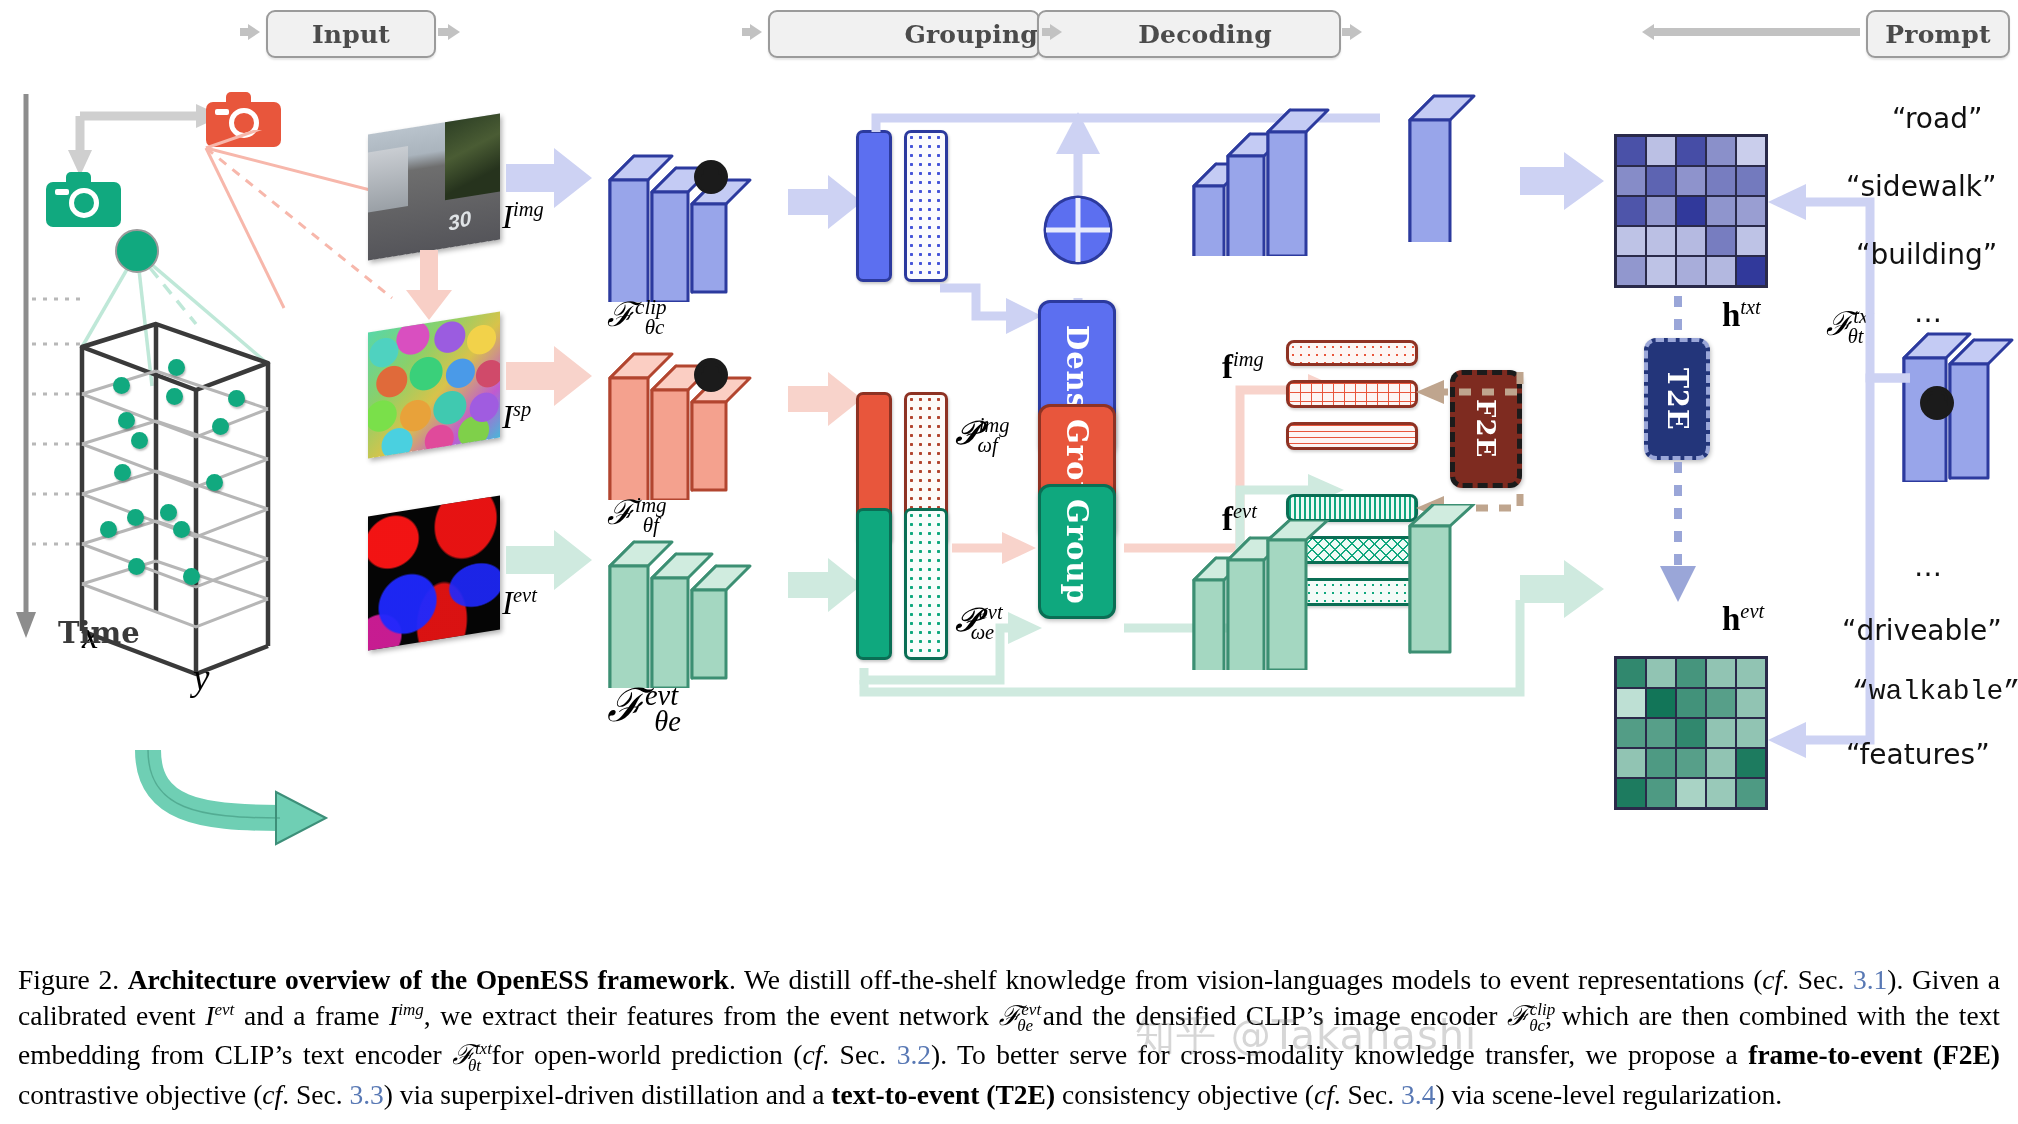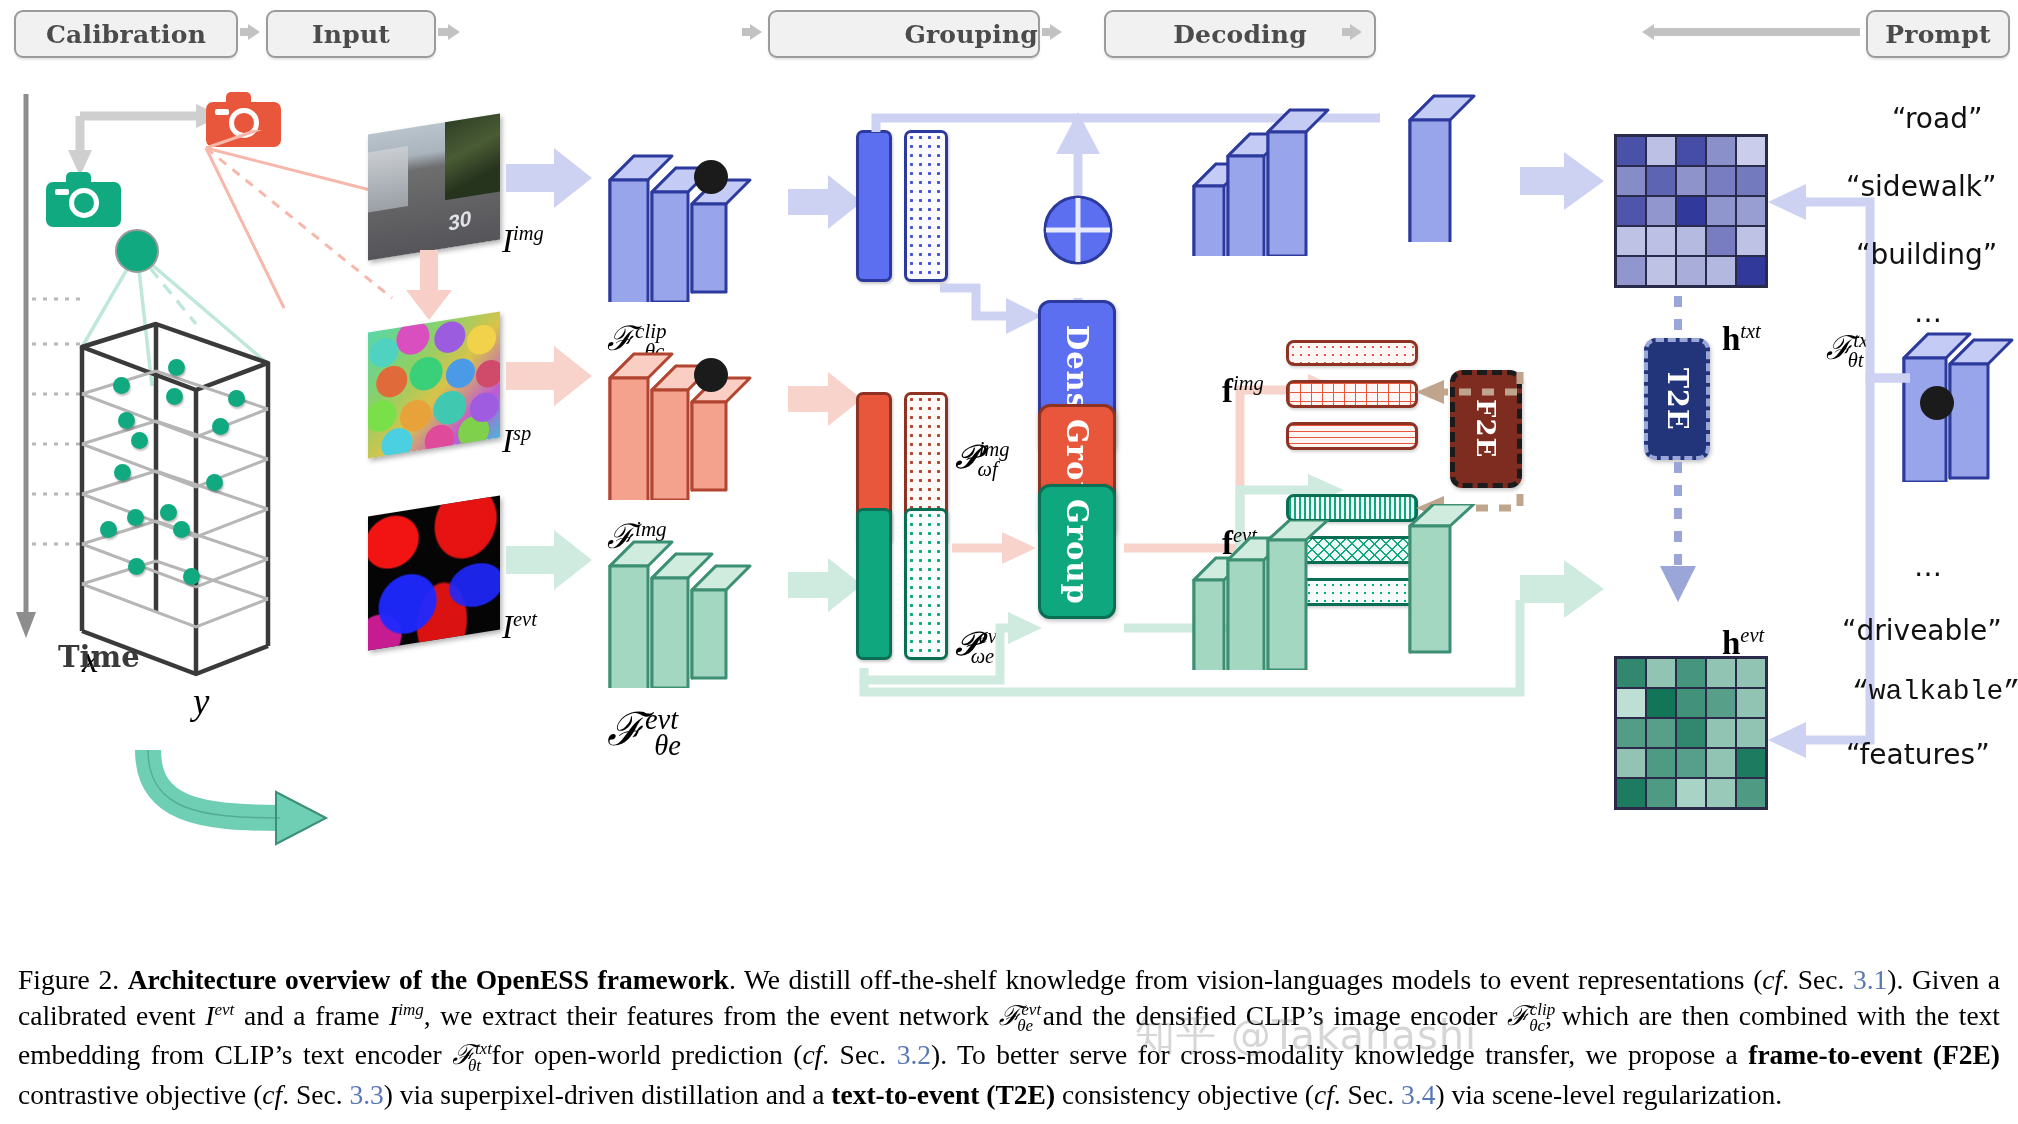--- a/index.html
+++ b/index.html
@@ -17,21 +17,21 @@
     box-shadow:0 2px 2px rgba(0,0,0,.10);
   }
   .stage span{
     font-family:"DejaVu Serif",serif;font-weight:bold;font-size:25px;color:#4b4b4b;
     letter-spacing:.2px;white-space:nowrap;
   }
   .sarrow{position:absolute;top:14px;height:16px;}
   .sarrow svg{display:block}
 
   
-  .lbl{position:absolute;white-space:nowrap;font-family:"Liberation Serif",serif;margin-top:24px;}
+  .lbl{position:absolute;white-space:nowrap;font-family:"Liberation Serif",serif;}
   .mathI{font-style:italic;font-family:"Liberation Serif",serif;}
   sup.sm{font-size:.62em;font-style:italic;vertical-align:super;}
   sub.sm{font-size:.62em;font-style:italic;vertical-align:sub;}
 
   
   .cam{position:absolute;}
   .cam .body{position:absolute;left:0;top:10px;width:100%;height:calc(100% - 10px);border-radius:7px;}
   .cam .hump{position:absolute;left:26%;top:0;width:34%;height:14px;border-radius:5px 5px 0 0;}
   .cam .ring{position:absolute;left:50%;top:56%;transform:translate(-50%,-50%);
     width:40%;height:55%;border:5px solid #fff;border-radius:50%;box-sizing:border-box;}
@@ -89,30 +89,27 @@
   #caption b{font-weight:bold;}
   .seclink{color:#5878b4;}
 
   #watermark{position:absolute;left:1135px;top:1008px;font-family:"DejaVu Sans",sans-serif;
      font-size:40px;color:rgba(120,120,120,.30);white-space:nowrap;letter-spacing:1px;}
 </style>
 </head>
 <body>
 
 <div id="stagebar">
-    <div class="stage" style="left: 14px; width: 220px;">
-      <span>Calibration</span>
-    </div>
     <div class="stage" style="left: 266px; width: 166px;">
       <span>Input</span>
     </div>
     <div class="stage" style="left: 768px; width: 268px; justify-content: flex-end;">
       <span>Grouping</span>
     </div>
-    <div class="stage" style="left: 1104px; width: 268px;">
+    <div class="stage" style="left: 1037px; width: 268px; padding-left: 32px;">
       <span>Decoding</span>
     </div>
     <div class="stage" style="left: 1866px; width: 140px;">
       <span>Prompt</span>
     </div>
     <div class="sarrow" style="left: 240px; width: 20px;">
       <svg width="20" height="16">
         <path d="M0 4 L8 4 L8 0 L20 8 L8 16 L8 12 L0 12 Z" fill="#c2c2c2"></path>
       </svg>
     </div>

